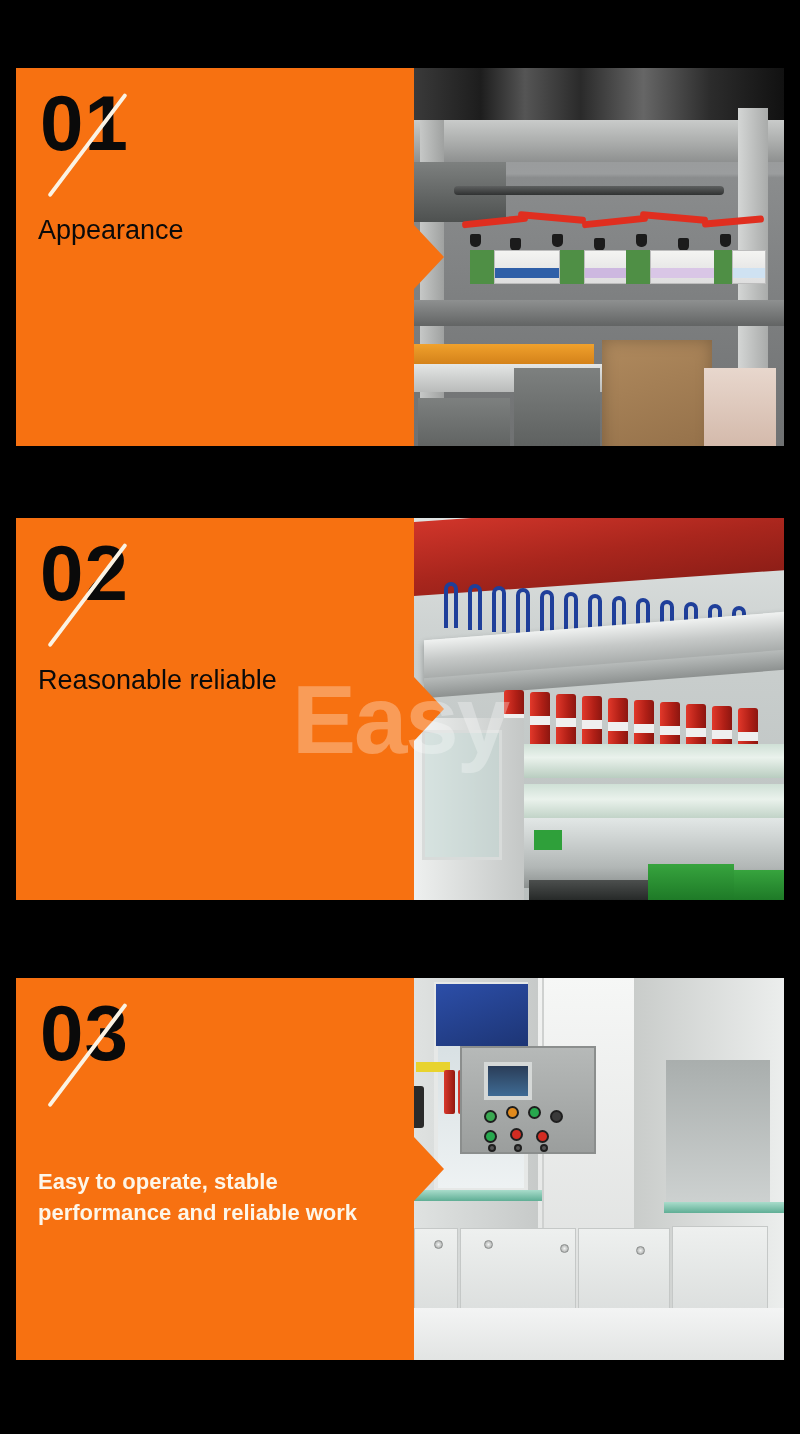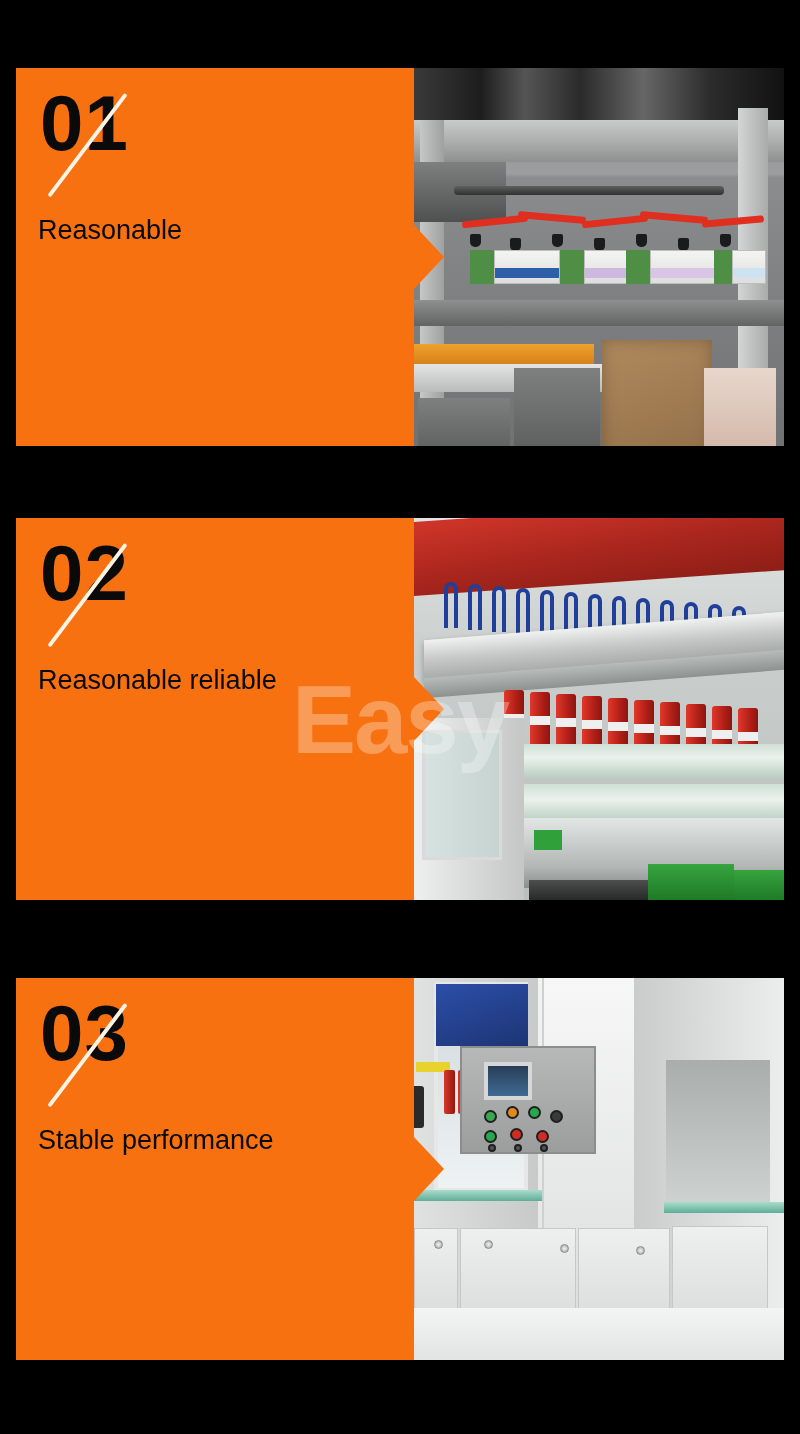--- a/index.html
+++ b/index.html
@@ -219,21 +219,21 @@
 <body>
 
 <div class="page">
 
   <div class="feature" style="top:68px; height:378px;">
     <div class="feature-text">
       <div class="num-row">
         <div class="num">01</div>
         <div class="slash"></div>
       </div>
-      <div class="feature-title">Reasonable</div>
+      <div class="feature-title">Appearance</div>
       <div class="notch"></div>
     </div>
 
     <div class="feature-photo">
       <div class="photo p1">
         <div class="ceiling"></div>
         <div class="beam-top"></div>
         <div class="col-l"></div>
         <div class="col-r"></div>
         <div class="darkpanel" style="left:0;top:94px;width:92px;height:60px;"></div>
@@ -350,21 +350,21 @@
       </div>
     </div>
   </div>
 
   <div class="feature" style="top:978px; height:382px;">
     <div class="feature-text">
       <div class="num-row">
         <div class="num">03</div>
         <div class="slash"></div>
       </div>
-      <div class="feature-title">Stable performance</div>
+      <div class="feature-desc">Easy to operate, stable performance and reliable work</div>
       <div class="notch"></div>
     </div>
 
     <div class="feature-photo">
       <div class="photo p3">
         <div class="bodyL"></div>
         <div class="window"></div>
         <div class="wiretop"></div>
         <div class="yellowlbl"></div>
 

